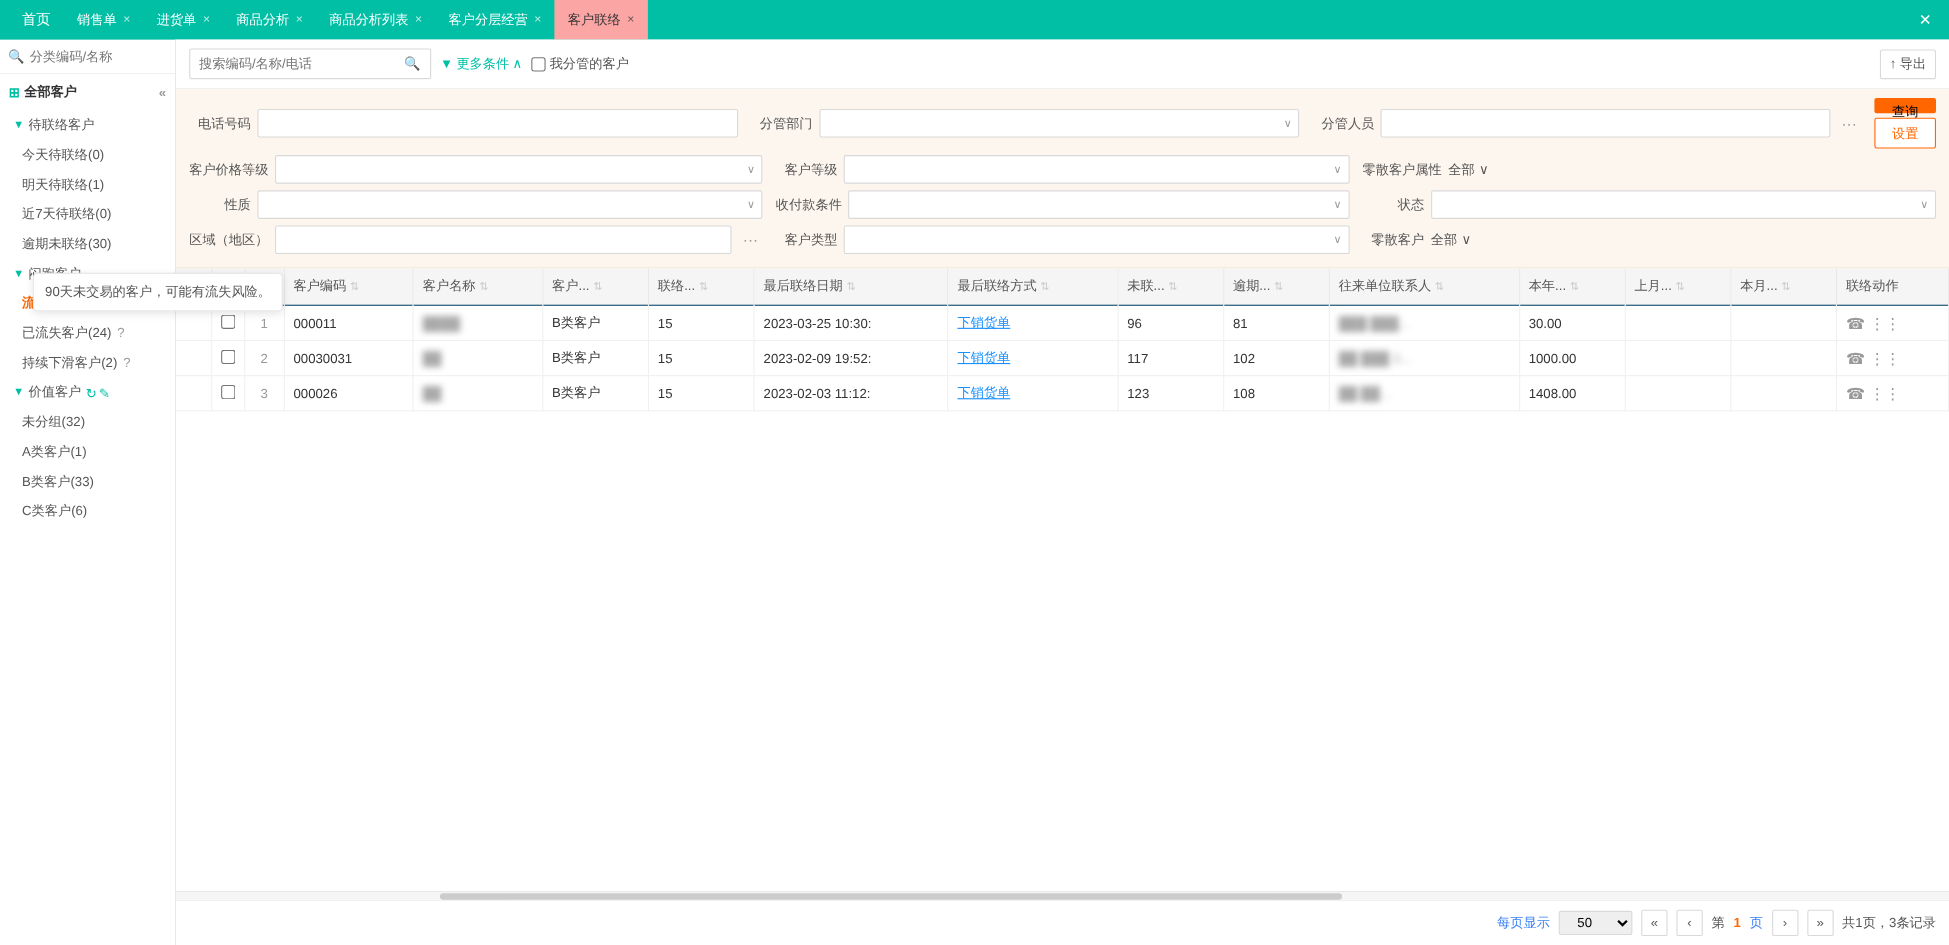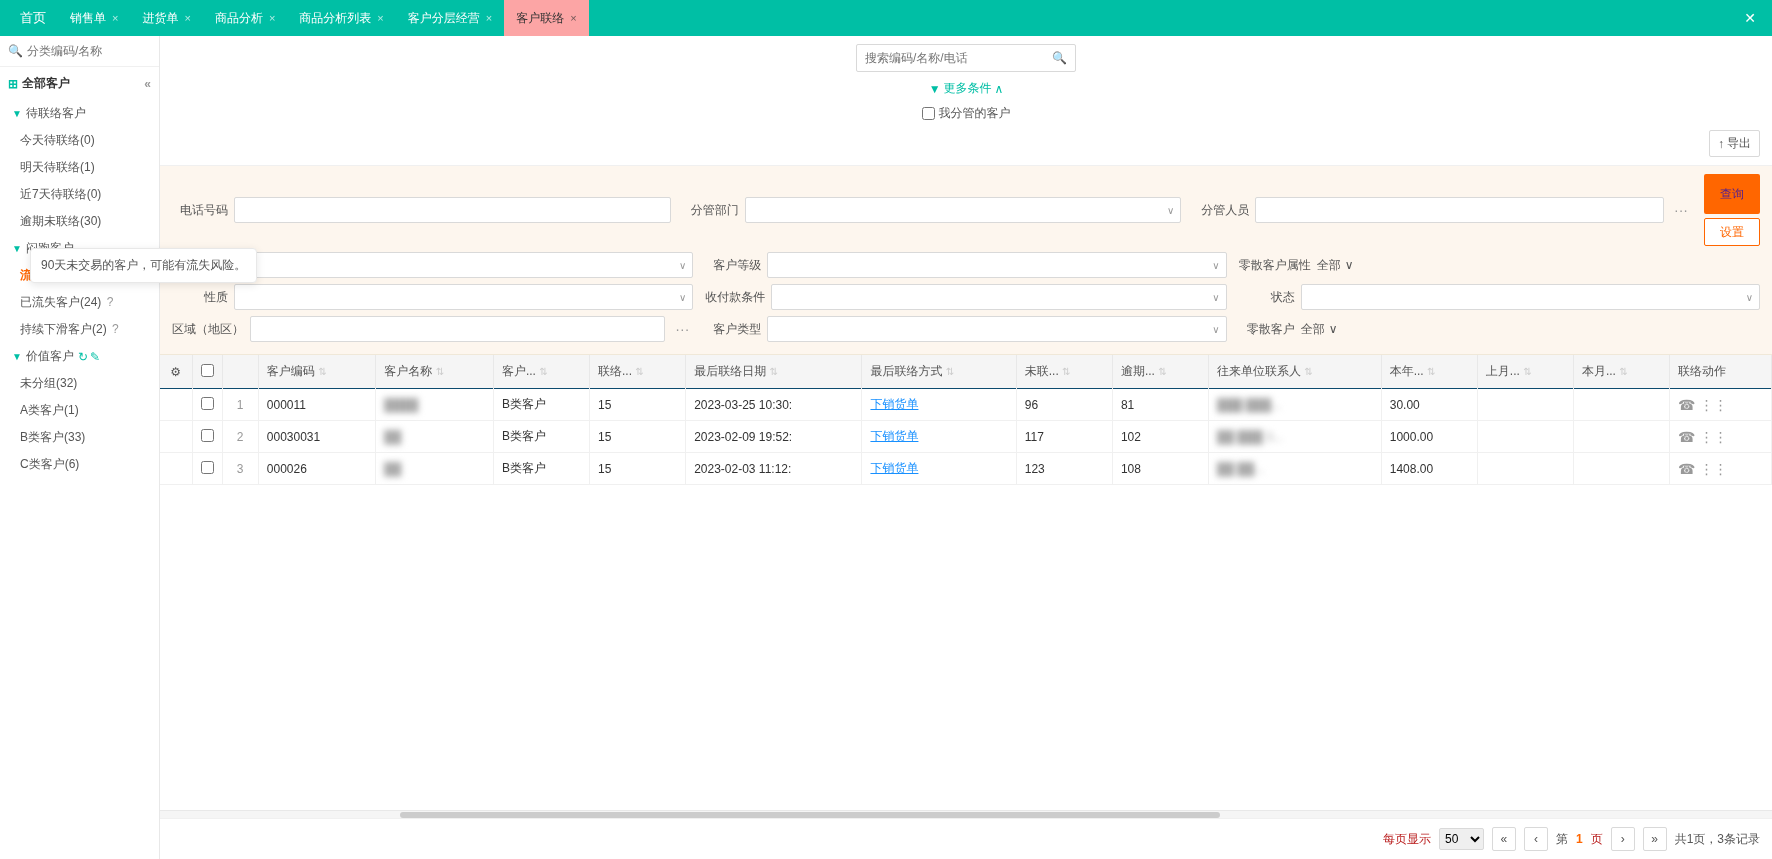--- a/index.html
+++ b/index.html
@@ -133,21 +133,20 @@
       background: white;
     }
 
     
     .search-bar {
       display: flex;
       align-items: center;
       padding: 8px 12px;
       border-bottom: 1px solid #f0f0f0;
       gap: 8px;
-      flex-direction: column;
     }
     .search-input-wrap {
       display: flex;
       align-items: center;
       border: 1px solid #d9d9d9;
       border-radius: 2px;
       padding: 0 8px;
       width: 220px;
       height: 28px;
     }
@@ -245,27 +244,27 @@
     }
     .filter-select-inline span { color: #555; font-size: 12px; }
     .more-btn {
       color: #999;
       cursor: pointer;
       padding: 0 4px;
       font-size: 14px;
     }
     .query-btn {
       background: #ff6600;
-      color: #4c1d95;
+      color: #000000;
       border: none;
       border-radius: 2px;
       padding: 4px 16px;
       cursor: pointer;
       font-size: 12px;
-      height: 40px;
+      height: 14px;
     }
     .settings-btn {
       background: white;
       color: #ff6600;
       border: 1px solid #ff6600;
       border-radius: 2px;
       padding: 4px 10px;
       cursor: pointer;
       font-size: 12px;
       height: 28px;
@@ -320,25 +319,25 @@
     
     .pagination {
       display: flex;
       align-items: center;
       justify-content: flex-end;
       padding: 8px 12px;
       border-top: 1px solid #f0f0f0;
       gap: 8px;
       background: white;
     }
-    .pagination-label { color: #b91c1c; }
+    .pagination-label { color: #3b82f6; }
     .page-size-select {
       border: 1px solid #d9d9d9;
       border-radius: 2px;
-      padding: 2px 1px;
+      padding: 2px 12px;
       font-size: 12px;
     }
     .page-btn {
       width: 24px;
       height: 24px;
       display: flex;
       align-items: center;
       justify-content: center;
       border: 1px solid #d9d9d9;
       border-radius: 2px;

